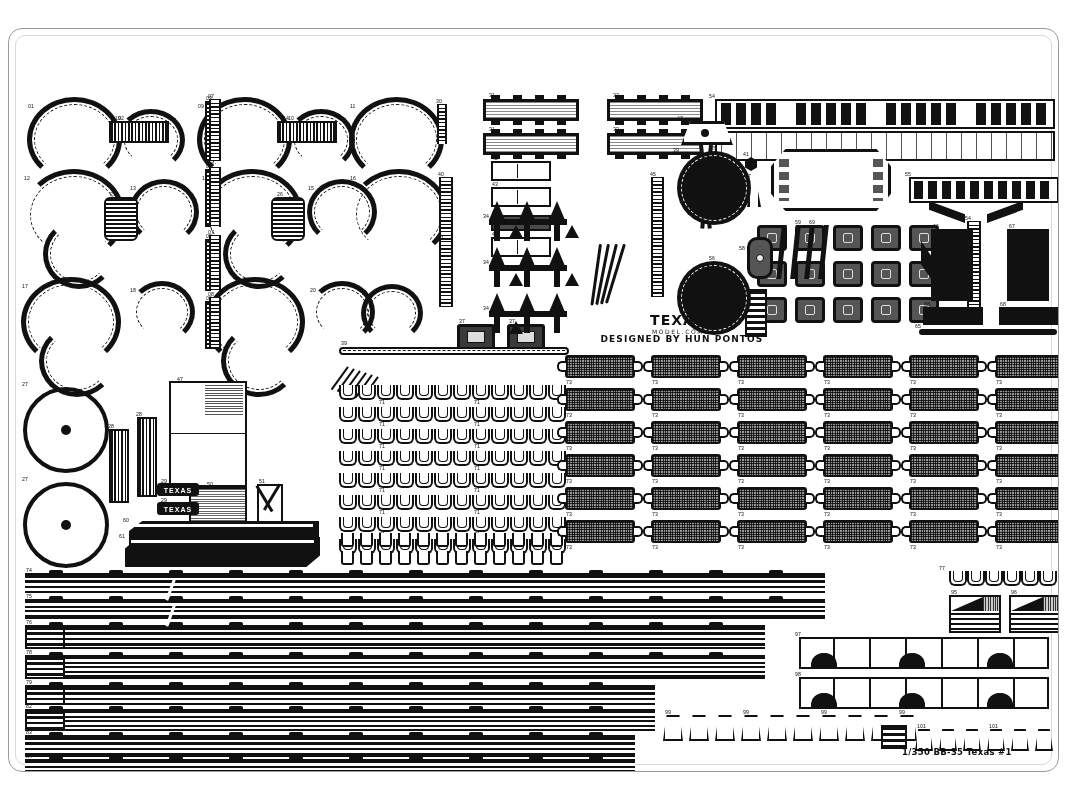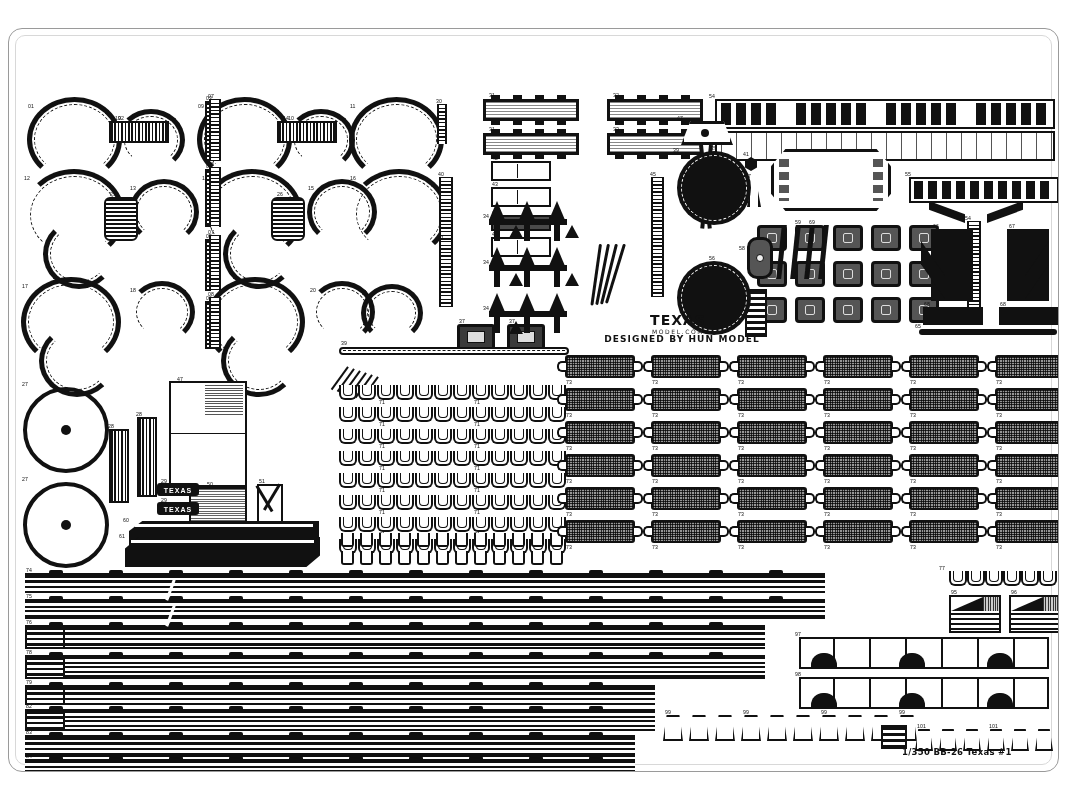--- a/index.html
+++ b/index.html
@@ -931,17 +931,17 @@
         <div class="lbl" style="left:980px;top:694px;">101</div>
         <div class="pc " style="left:1002px;top:700px;width:18px;height:22px;border:2.4px solid #111;background:#fff;clip-path:polygon(18% 0,82% 0,100% 100%,0 100%);"></div>
         <div class="pc " style="left:1026px;top:700px;width:18px;height:22px;border:2.4px solid #111;background:#fff;clip-path:polygon(18% 0,82% 0,100% 100%,0 100%);"></div>
         <div class="pc " style="left:872px;top:696px;width:26px;height:24px;background:repeating-linear-gradient(to bottom,#111 0 3px,#fff 3px 6px);border:2px solid #111;"></div>
       </div>
 
     <div id="brand">
       <div id="brandname">TEXAS</div>
       <div id="brandsub">MODEL.COM</div>
     </div>
-    <div id="designer">DESIGNED BY HUN MODEL</div>
-    <div id="kittitle">1/350 BB-26 Texas #1</div>
+    <div id="designer">DESIGNED BY HUN PONTOS</div>
+    <div id="kittitle">1/350 BB-35 Texas #1</div>
   </div>
 
 </div>
 
 </body></html>

